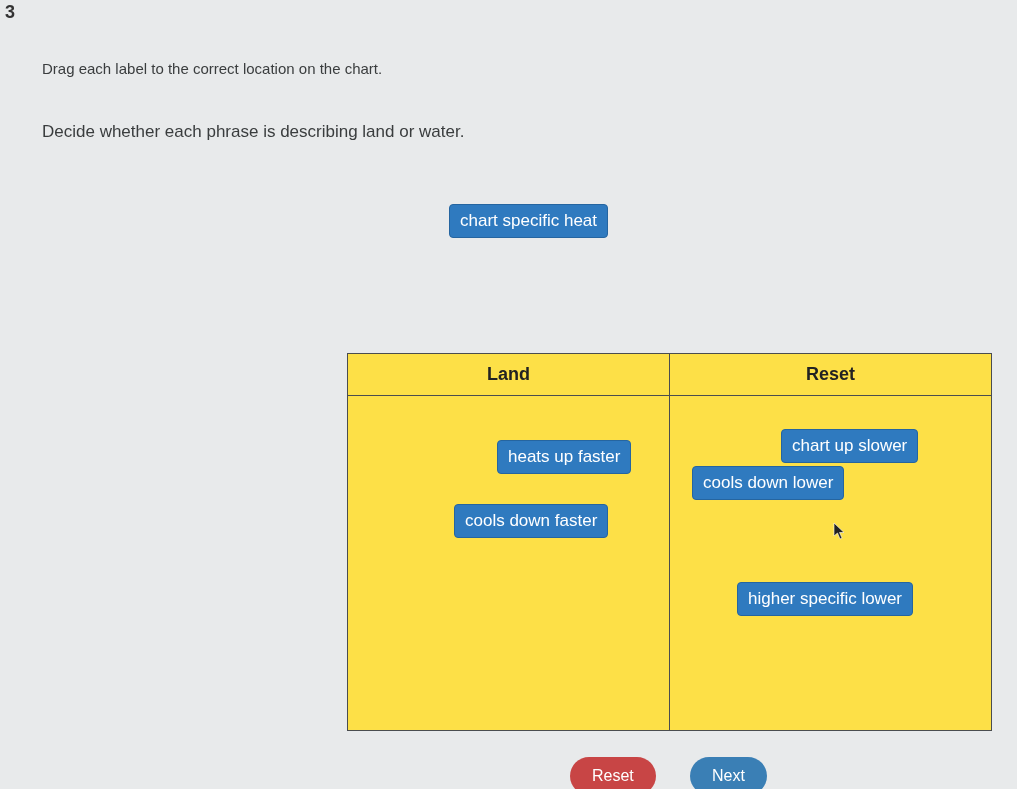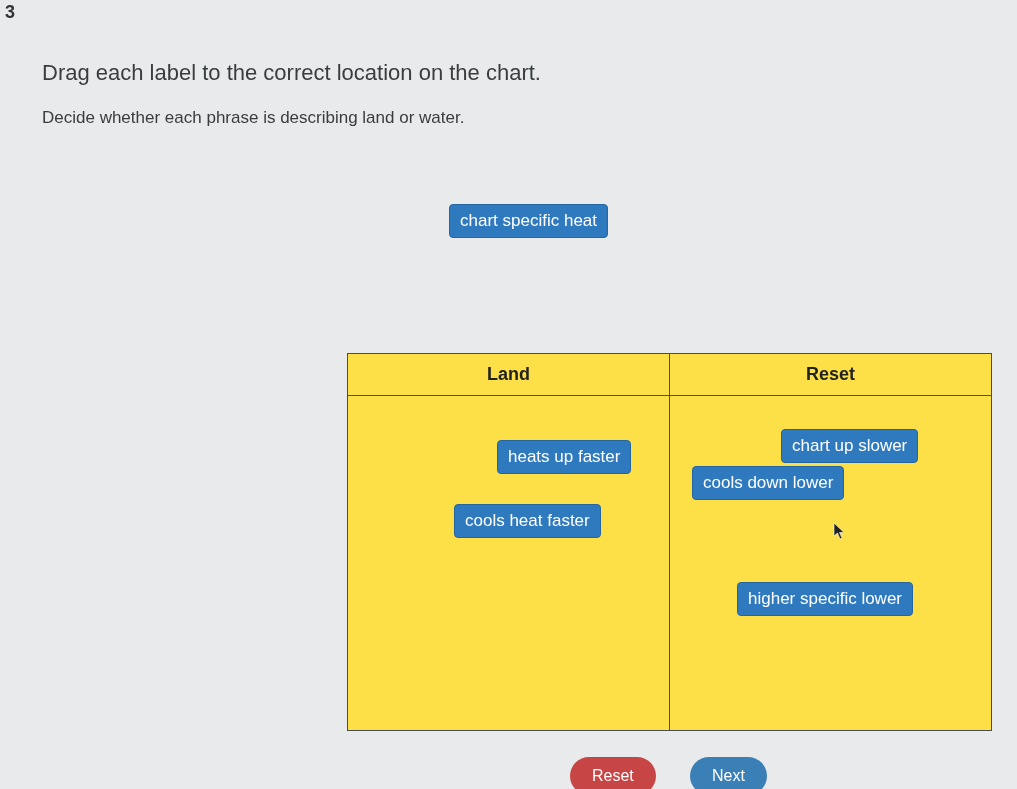--- a/index.html
+++ b/index.html
@@ -22,26 +22,26 @@
       width: 20px;
       font-size: 18px;
       font-weight: bold;
       color: #333;
       text-align: center;
     }
     .instruction-1 {
       position: absolute;
       top: 60px;
       left: 42px;
-      font-size: 22px;
+      font-size: 15px;
       color: #3a3d3e;
     }
     .instruction-2 {
       position: absolute;
-      top: 108px;
+      top: 122px;
       left: 42px;
       font-size: 17px;
       color: #3a3d3e;
     }
     .drag-label {
       position: absolute;
       background: #2f7abf;
       color: #fff;
       font-size: 17px;
       padding: 6px 10px;
@@ -128,21 +128,21 @@
   </thead>
   <tbody>
     <tr>
       <td></td>
       <td></td>
     </tr>
   </tbody>
 </table>
 
 <div id="label-heats-faster" class="drag-label">heats up faster</div>
-<div id="label-cools-faster" class="drag-label">cools heat faster</div>
+<div id="label-cools-faster" class="drag-label">cools down faster</div>
 <div id="label-heats-slower" class="drag-label">chart up slower</div>
 <div id="label-cools-slower" class="drag-label">cools down lower</div>
 <div id="label-higher" class="drag-label">higher specific lower</div>
 
 <svg class="cursor-icon" viewBox="0 0 14 18">
   <path d="M1 1 L1 14 L4.5 11 L7 17 L9 16 L6.5 10.5 L11 10.5 Z" fill="#222" stroke="#fff" stroke-width="0.6"></path>
 </svg>
 
 <button class="btn btn-reset">Reset</button>
 <button class="btn btn-next">Next</button>

